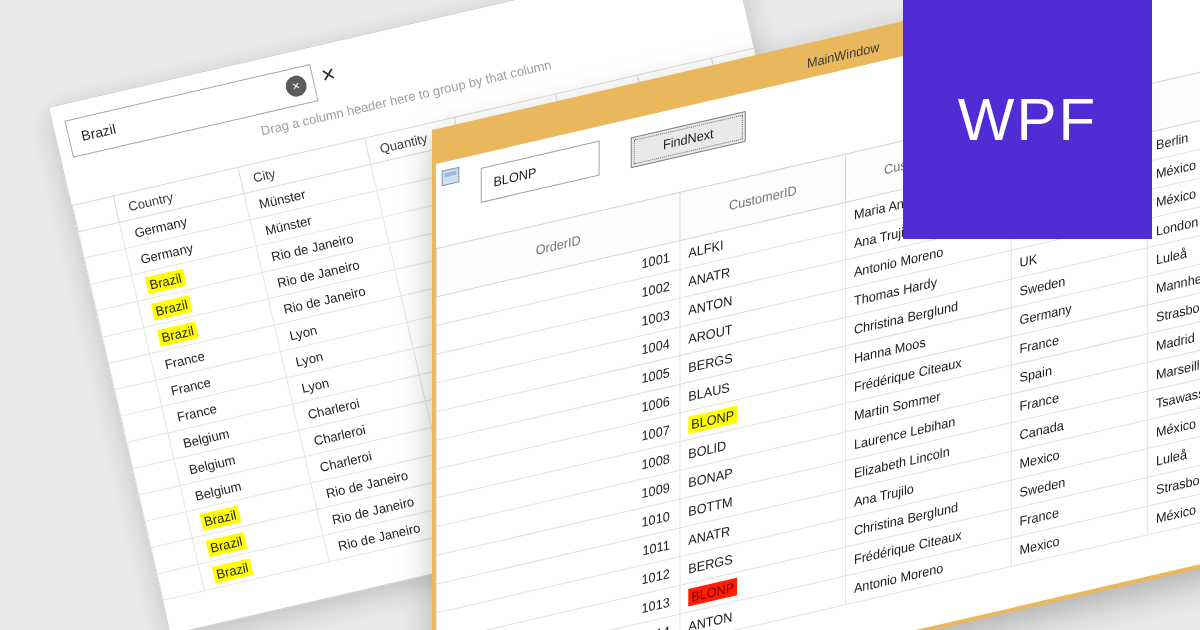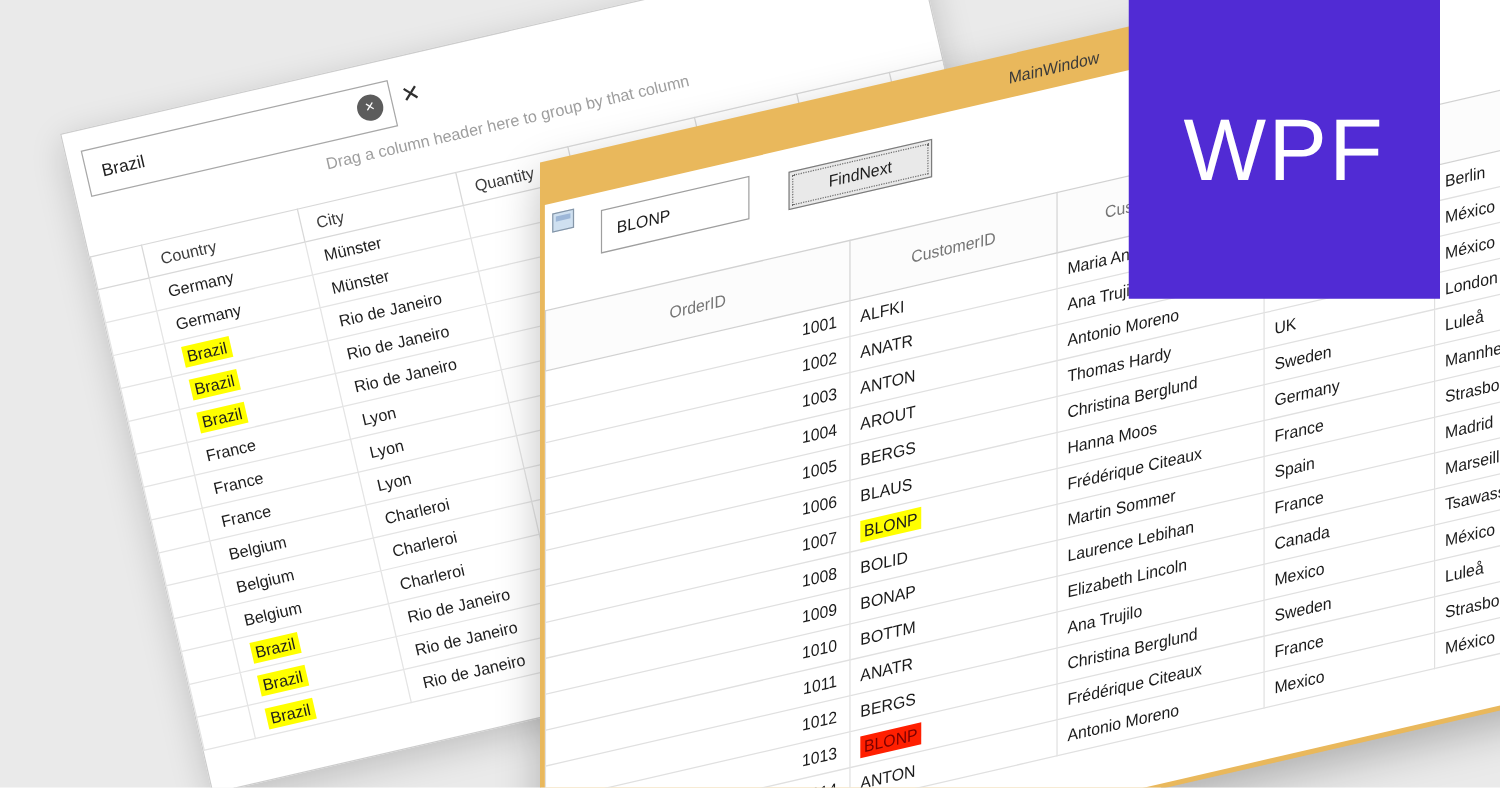--- a/index.html
+++ b/index.html
@@ -87,21 +87,21 @@
     height:27px;font-size:13px;color:#1b1b1b;padding:0 0 0 8px;
     border:1px solid #e0e0e0;overflow:hidden;white-space:nowrap;
   }
   .front-grid td.num{text-align:right;padding:0 10px 0 0;}
 
   
   .wpf-badge{
     position:absolute;left:903px;top:0;width:249px;height:239px;
     display:flex;align-items:center;justify-content:center;z-index:3;
   }
-  .wpf-badge span{font-size:70px;letter-spacing:2px;line-height:1;}
+  .wpf-badge span{font-size:60px;letter-spacing:2px;line-height:1;}
 </style>
 </head>
 <body>
 
 <div class="back-window">
   <div class="search-box">
     <span class="search-value">Brazil</span>
     <span class="clear-btn">✕</span>
   </div>
   <span class="close-x">✕</span>

